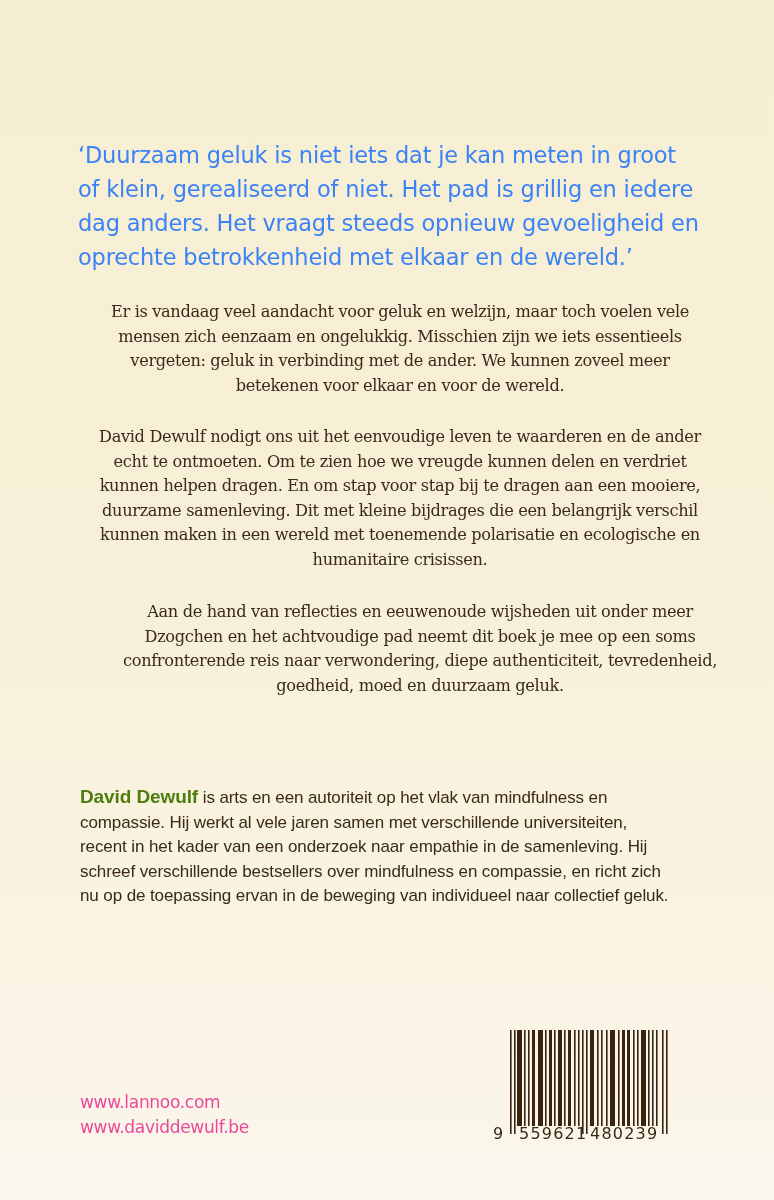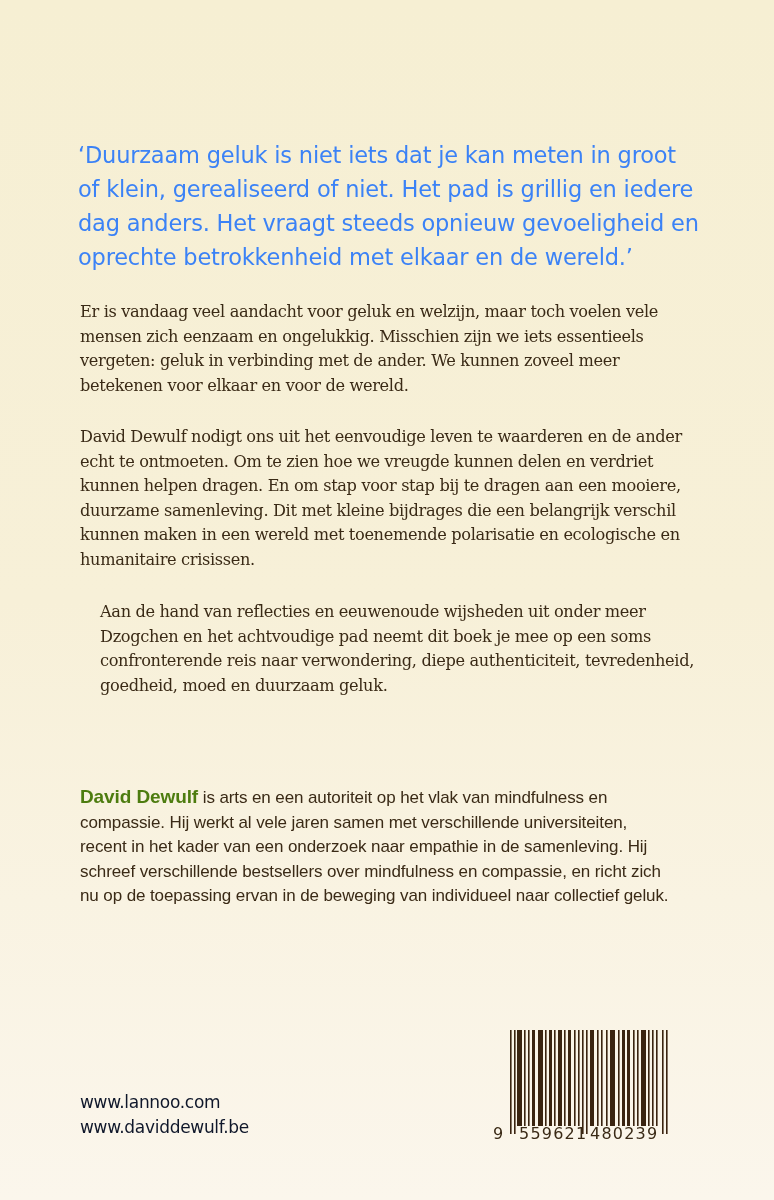--- a/index.html
+++ b/index.html
@@ -14,39 +14,39 @@
     font-size: 22.5px; line-height: 34px; color: #3b82f6;
     letter-spacing: -0.2px;
   }
   .quote .line { display: block; white-space: nowrap; }
   .body-text {
     position: absolute; left: 80px; width: 640px;
     font-family: "DejaVu Serif", serif;
     font-size: 16.2px; line-height: 24.5px; color: #3A2A16;
     letter-spacing: -0.35px;
   }
-  .body-text .line { display: block; white-space: nowrap; }
+  .body-text .line { display: block; white-space: nowrap; text-align: center; }
   #p1 { top: 300px; }
   #p2 { top: 425px; }
   #p3 { top: 600px; margin-left: 20px; }
   .bio {
     position: absolute; left: 80px; top: 785px; width: 640px;
     font-family: "Liberation Sans", sans-serif;
     font-size: 17px; line-height: 24.5px; color: #3A2A16;
     letter-spacing: -0.1px;
   }
   .bio .line { display: block; white-space: nowrap; }
   .bio .author { font-weight: bold; font-size: 19px; color: #4d7c0f; }
   .links {
     position: absolute; left: 80px; top: 1090px;
     font-family: "DejaVu Sans", sans-serif;
     font-size: 17px; line-height: 25px; color: #A8195C;
     font-weight: bold; letter-spacing: -0.3px;
   }
-  .links a { display: block; color: #0f172a; text-decoration: none; font-weight: normal; }
+  .links a { display: block; color: #ec4899; text-decoration: none; font-weight: normal; }
   .barcode {
     position: absolute; left: 490px; top: 1030px; width: 190px; height: 122px;
   }
   .barcode svg { display: block; }
   .barcode-digits {
     position: absolute; left: 490px; top: 1124px; width: 190px;
     font-family: "DejaVu Sans", sans-serif; font-size: 16px; color: #3A2A16;
     letter-spacing: 1.2px;
   }
   .barcode-digits span { position: absolute; top: 0; background: transparent; }

